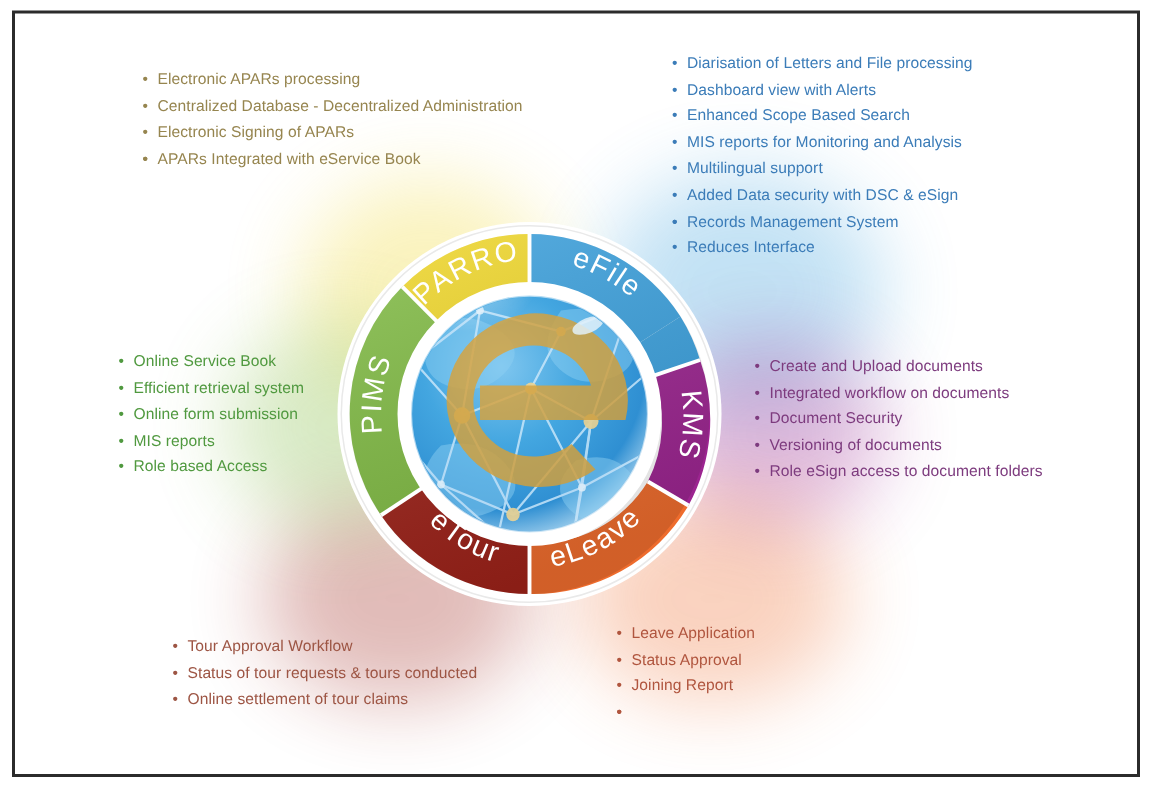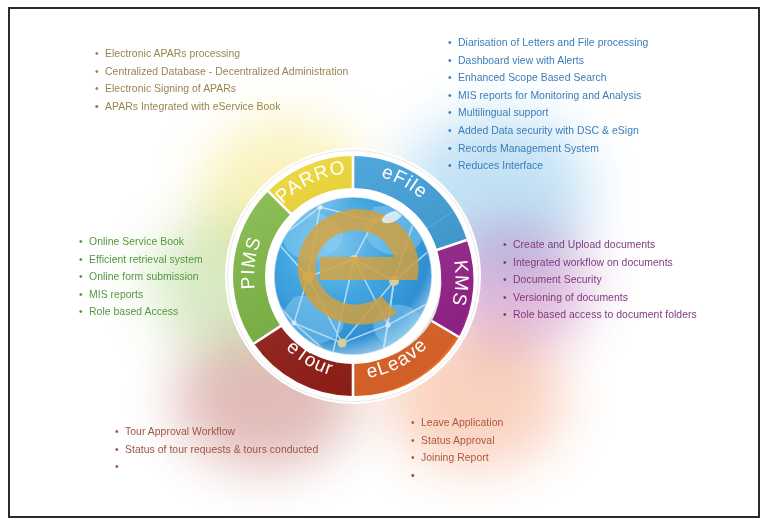--- a/index.html
+++ b/index.html
@@ -295,33 +295,33 @@
         <div class="row"><span class="dot">•</span><span>Added Data security with DSC &amp; eSign</span></div>
         <div class="row"><span class="dot">•</span></div>
         <div class="row"><span class="dot">•</span><span>Records Management System</span></div>
         <div class="row"><span class="dot">•</span><span>Reduces Interface</span></div>
       </div>
     <div class="bullets" id="list-kms" style="color: rgb(125, 59, 126);">
         <div class="row"><span class="dot">•</span><span>Create and Upload documents</span></div>
         <div class="row"><span class="dot">•</span><span>Integrated workflow on documents</span></div>
         <div class="row"><span class="dot">•</span><span>Document Security</span></div>
         <div class="row"><span class="dot">•</span><span>Versioning of documents</span></div>
-        <div class="row"><span class="dot">•</span><span>Role based access to document folders</span></div>
+        <div class="row"><span class="dot">•</span><span>Role eSign access to document folders</span></div>
       </div>
     <div class="bullets" id="list-pims" style="color: rgb(80, 153, 63);">
         <div class="row"><span class="dot">•</span><span>Online Service Book</span></div>
         <div class="row"><span class="dot">•</span><span>Efficient retrieval system</span></div>
         <div class="row"><span class="dot">•</span><span>Online form submission</span></div>
         <div class="row"><span class="dot">•</span><span>MIS reports</span></div>
         <div class="row"><span class="dot">•</span><span>Role based Access</span></div>
       </div>
     <div class="bullets" id="list-etour" style="color: rgb(157, 85, 68);">
         <div class="row"><span class="dot">•</span><span>Tour Approval Workflow</span></div>
         <div class="row"><span class="dot">•</span><span>Status of tour requests &amp; tours conducted</span></div>
-        <div class="row"><span class="dot">•</span></div>
+        <div class="row"><span class="dot">•</span><span>Online settlement of tour claims</span></div>
       </div>
     <div class="bullets" id="list-eleave" style="color: rgb(176, 85, 62);">
         <div class="row"><span class="dot">•</span><span>Leave Application</span></div>
         <div class="row"><span class="dot">•</span><span>Status Approval</span></div>
         <div class="row"><span class="dot">•</span><span>Joining Report</span></div>
         <div class="row"><span class="dot">•</span></div>
         <div class="row"><span class="dot">•</span></div>
       </div>
 
   </div>

